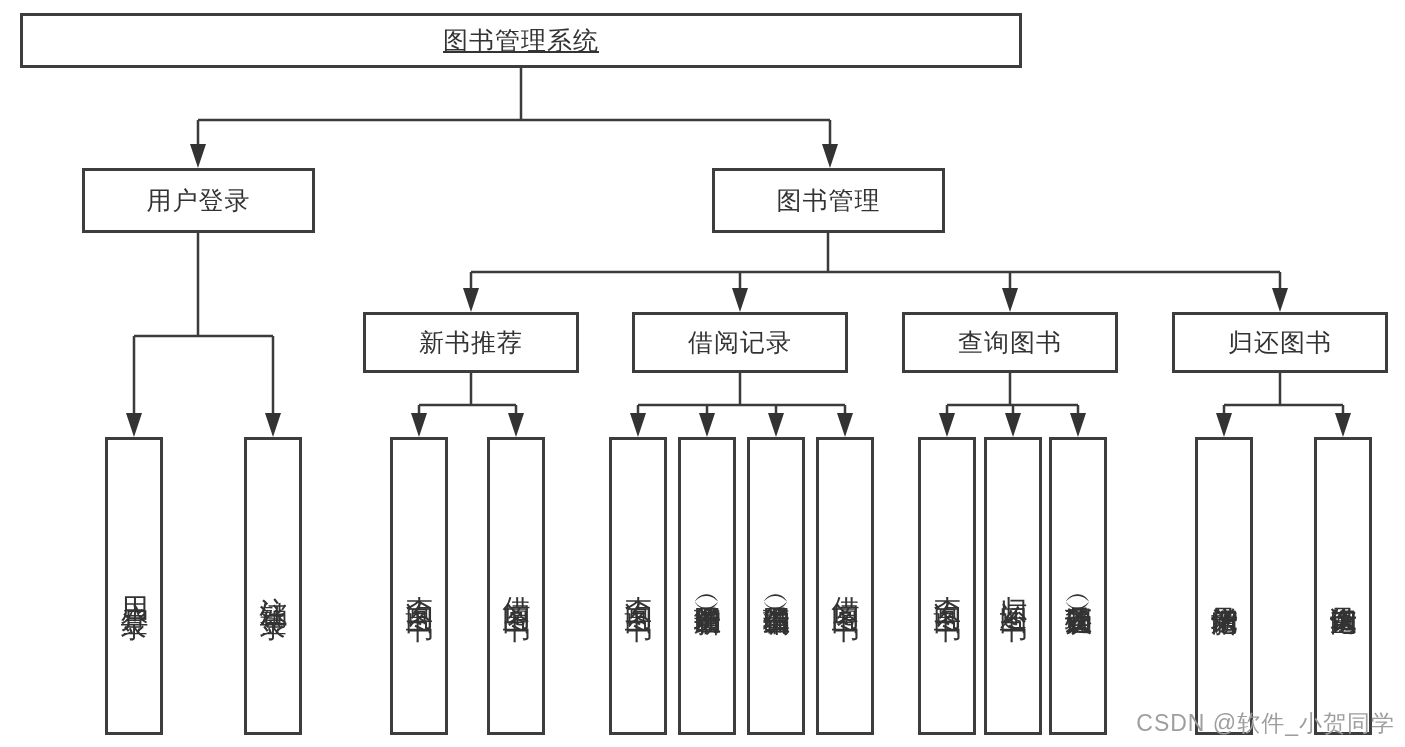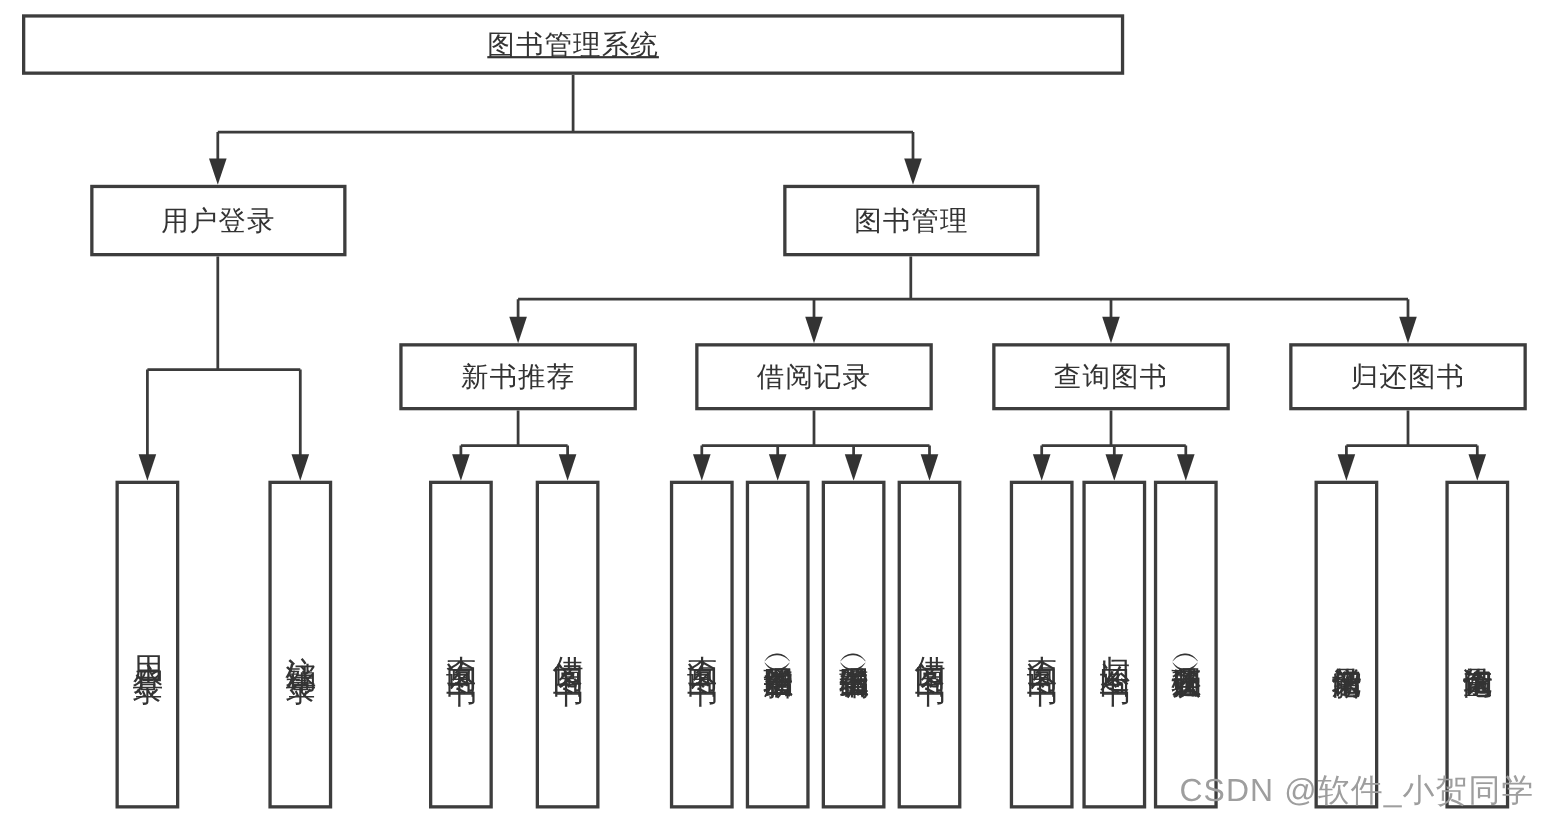--- a/index.html
+++ b/index.html
@@ -39,21 +39,21 @@
     font-size: 28px;
     letter-spacing: 6px;
     color: #333333;
     line-height: 1;
   }
   .leaf-label.tight { letter-spacing: 0px; font-size: 27px; }
   .watermark {
     position: absolute;
     right: 10px;
     bottom: 8px;
-    font-size: 29px;
+    font-size: 23px;
     color: #9e9e9e;
     z-index: 5;
     letter-spacing: 1px;
     white-space: nowrap;
   }
 </style>
 </head>
 <body>
 
 <div class="canvas">

